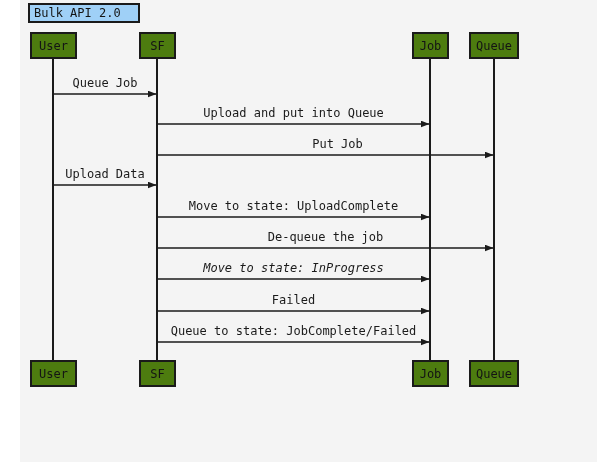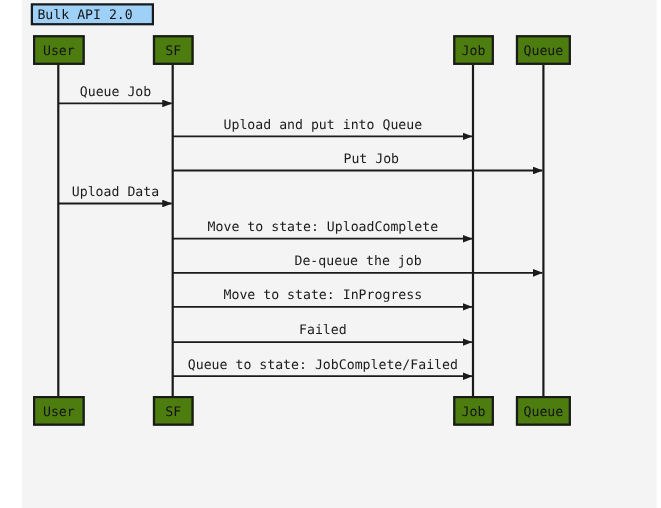--- a/index.html
+++ b/index.html
@@ -126,18 +126,18 @@
         <span>Queue</span>
       </div>
     </div>
   <div id="message-labels">
       <div class="msg-label" style="left: 85px; top: 77px;">Queue Job</div>
       <div class="msg-label" style="left: 273.5px; top: 107px;">Upload and put into Queue</div>
       <div class="msg-label" style="left: 305.5px; top: 138px; margin-left: 12px;">Put Job</div>
       <div class="msg-label" style="left: 85px; top: 168px;">Upload Data</div>
       <div class="msg-label" style="left: 273.5px; top: 200px;">Move to state: UploadComplete</div>
       <div class="msg-label" style="left: 305.5px; top: 231px;">De-queue the job</div>
-      <div class="msg-label" style="left: 273.5px; top: 262px;">Move to state: InProgress</div>
+      <div class="msg-label" style="left: 273.5px; top: 262px; font-style: italic;">Move to state: InProgress</div>
       <div class="msg-label" style="left: 273.5px; top: 294px;">Failed</div>
       <div class="msg-label" style="left: 273.5px; top: 325px;">Queue to state: JobComplete/Failed</div>
     </div>
 
 </div>
 
 </body></html>

